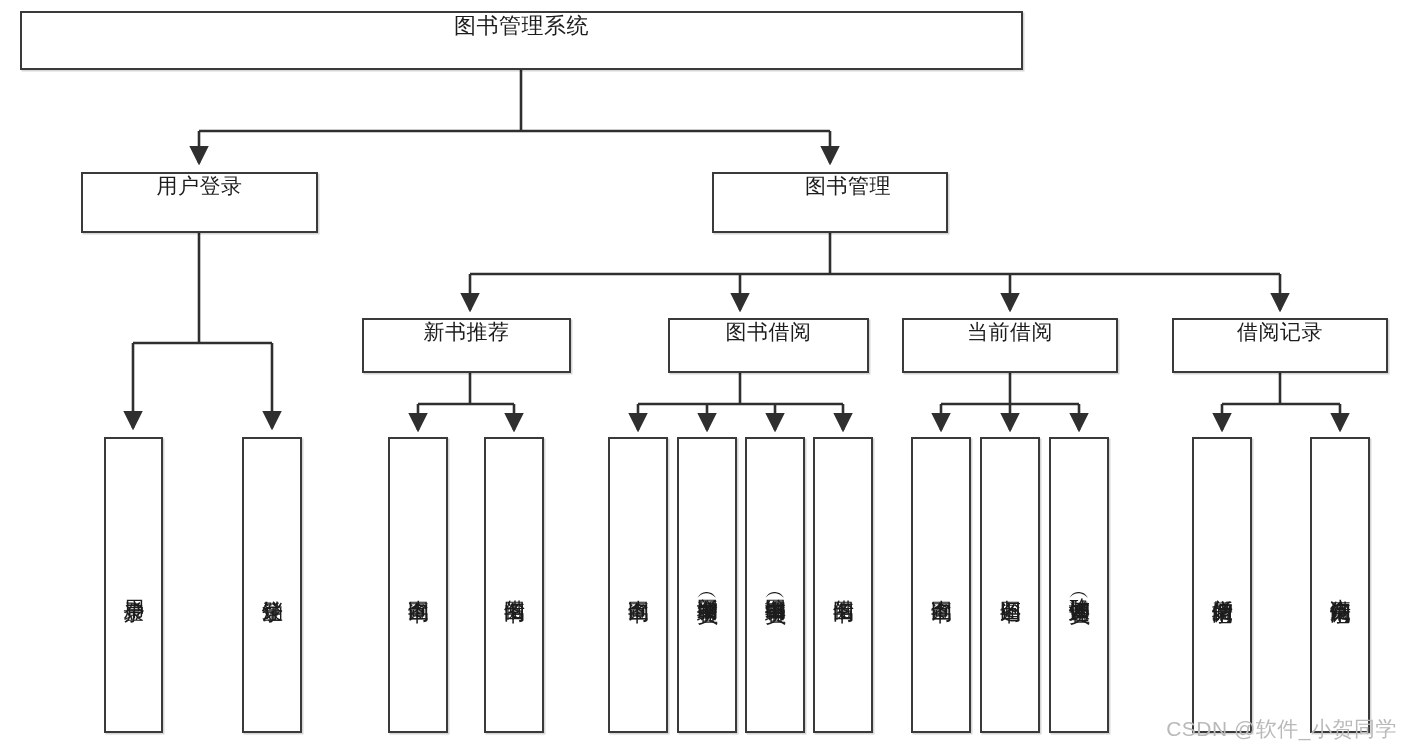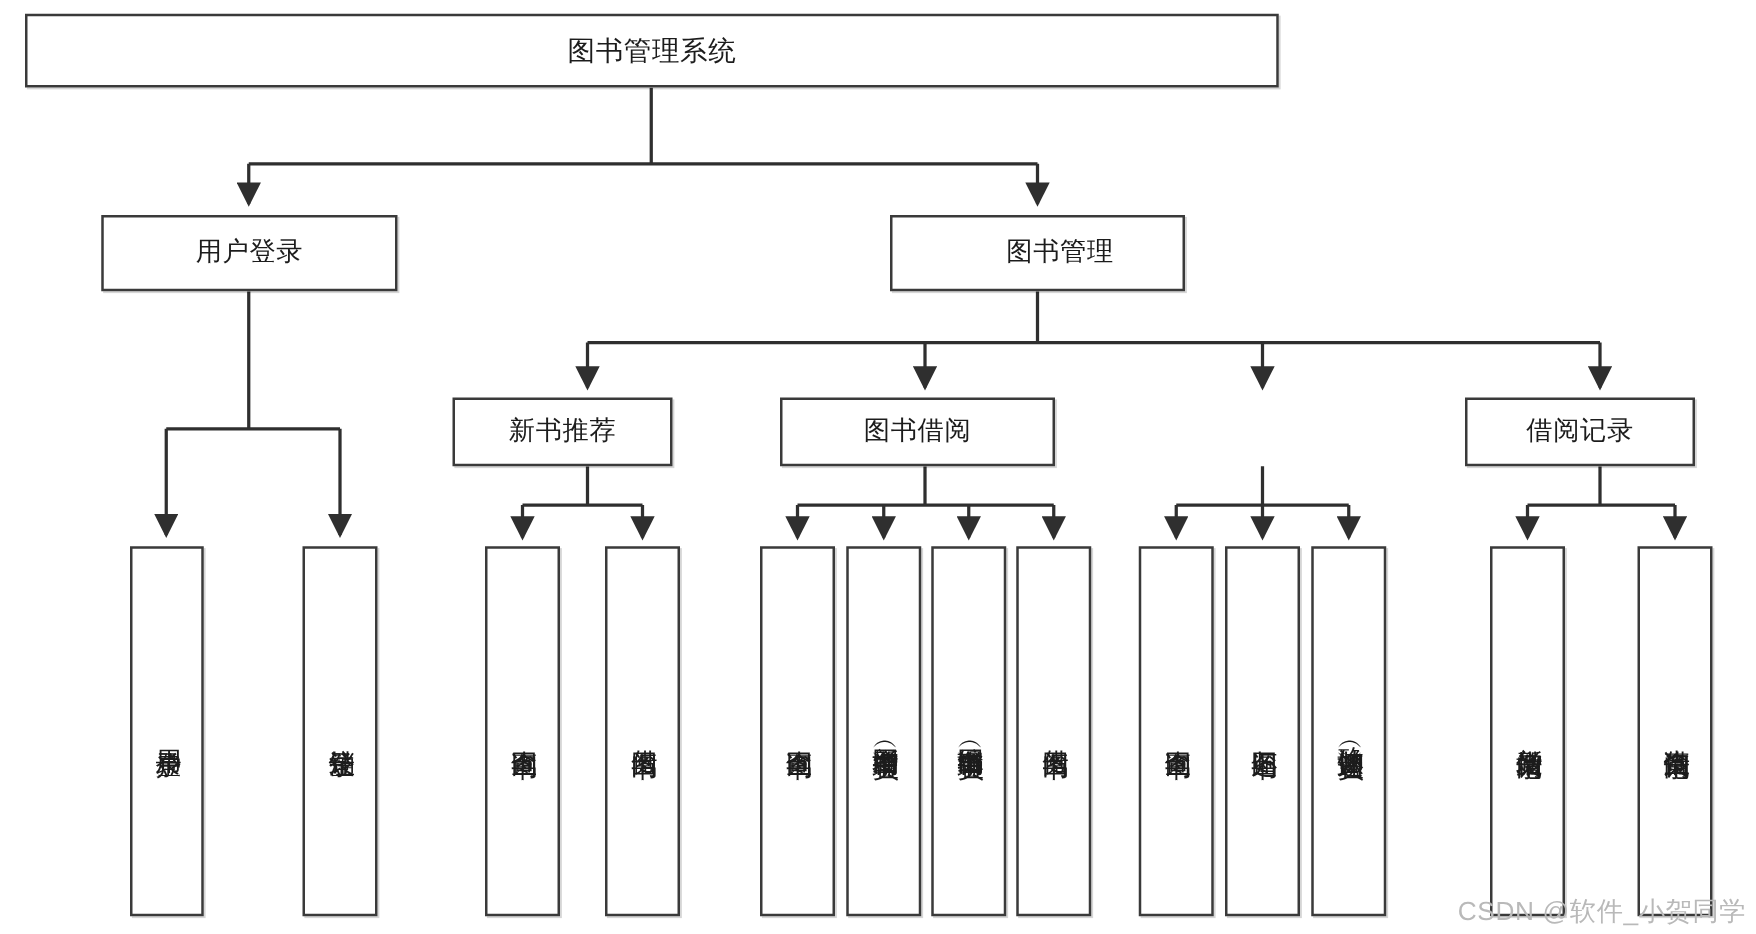--- a/index.html
+++ b/index.html
@@ -24,21 +24,21 @@
     width: 1405px;
     height: 747px;
     pointer-events: none;
   }
   .node {
     position: absolute;
     box-sizing: border-box;
     border: 2.5px solid #3a3a3a;
     background: #ffffff;
     display: flex;
-    align-items: center;
+    align-items: flex-start;
     justify-content: center;
     box-shadow: 1.5px 1.5px 0 rgba(0,0,0,0.16);
   }
   .node .label {
     color: #1c1c1c;
     font-size: 21px;
     line-height: 1.15;
     letter-spacing: 0.5px;
     white-space: nowrap;
     text-align: center;
@@ -126,27 +126,30 @@
     <span class="label">图书管理系统</span>
   </div>
 
   <div class="node" style="left:81px; top:172px; width:237px; height:61px;">
     <span class="label">用户登录</span>
   </div>
   <div class="node" style="left:712px; top:172px; width:236px; height:61px;padding-left:36px;">
     <span class="label">图书管理</span>
   </div>
 
-  <div class="node" style="left:362px; top:318px; width:176px; height:55px;">
+  <div class="node" style="left:362px; top:318px; width:209px; height:55px;">
     <span class="label">新书推荐</span>
   </div>
-  <div class="node" style="left:624px; top:318px; width:220px; height:55px;">
+  <div class="node" style="left:668px; top:318px; width:201px; height:55px;">
     <span class="label">图书借阅</span>
   </div>
-  <div class="node" style="left:1172px; top:318px; width:184px; height:55px;">
+  <div class="node" style="left:902px; top:318px; width:216px; height:55px;">
+    <span class="label">当前借阅</span>
+  </div>
+  <div class="node" style="left:1172px; top:318px; width:216px; height:55px;">
     <span class="label">借阅记录</span>
   </div>
 
   <div class="node leaf" style="left:104px; top:437px; width:59px; height:296px;">
     <span class="label">用户登录</span>
   </div>
   <div class="node leaf" style="left:242px; top:437px; width:60px; height:296px;">
     <span class="label">注销登录</span>
   </div>
 

